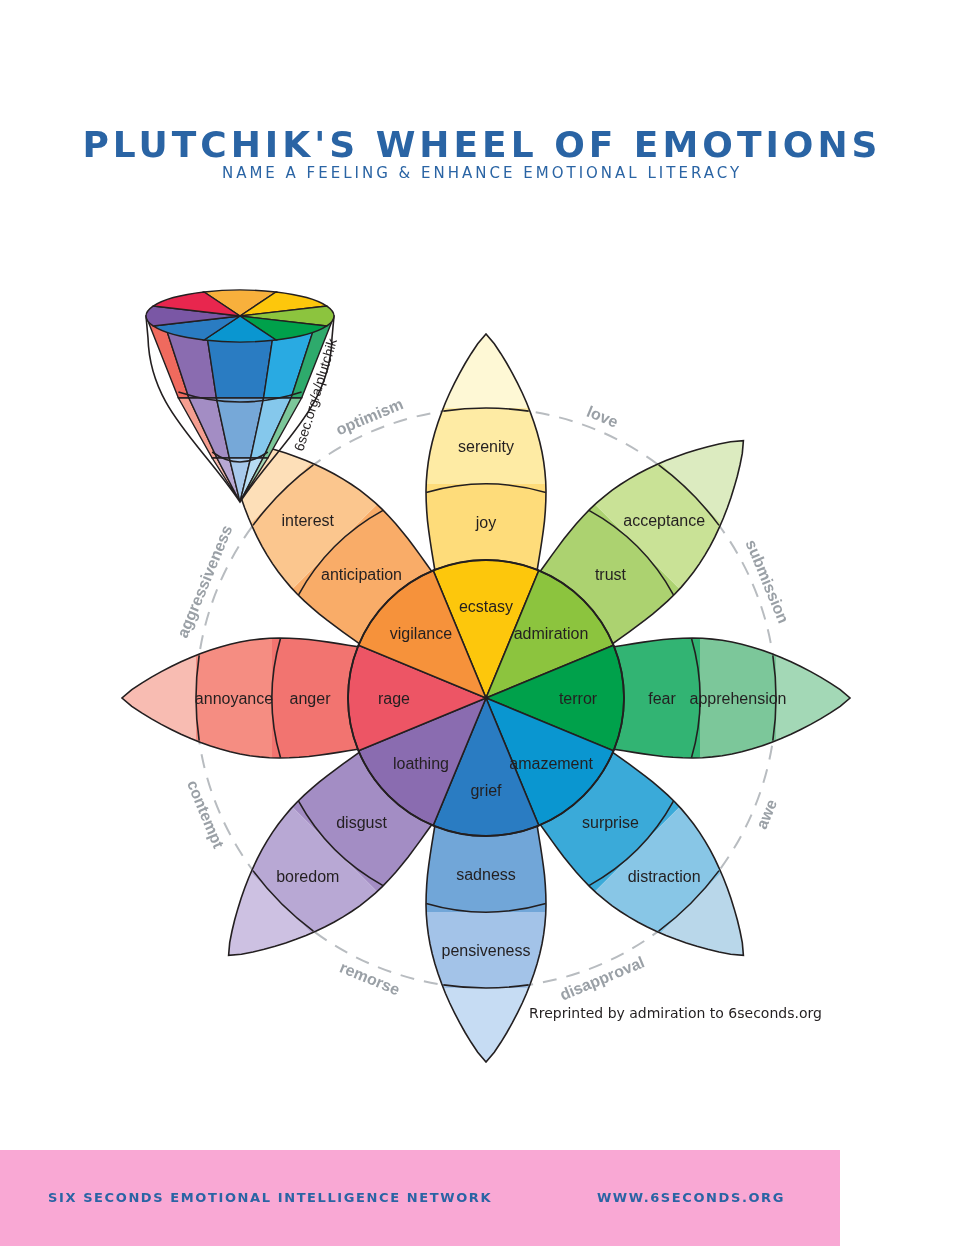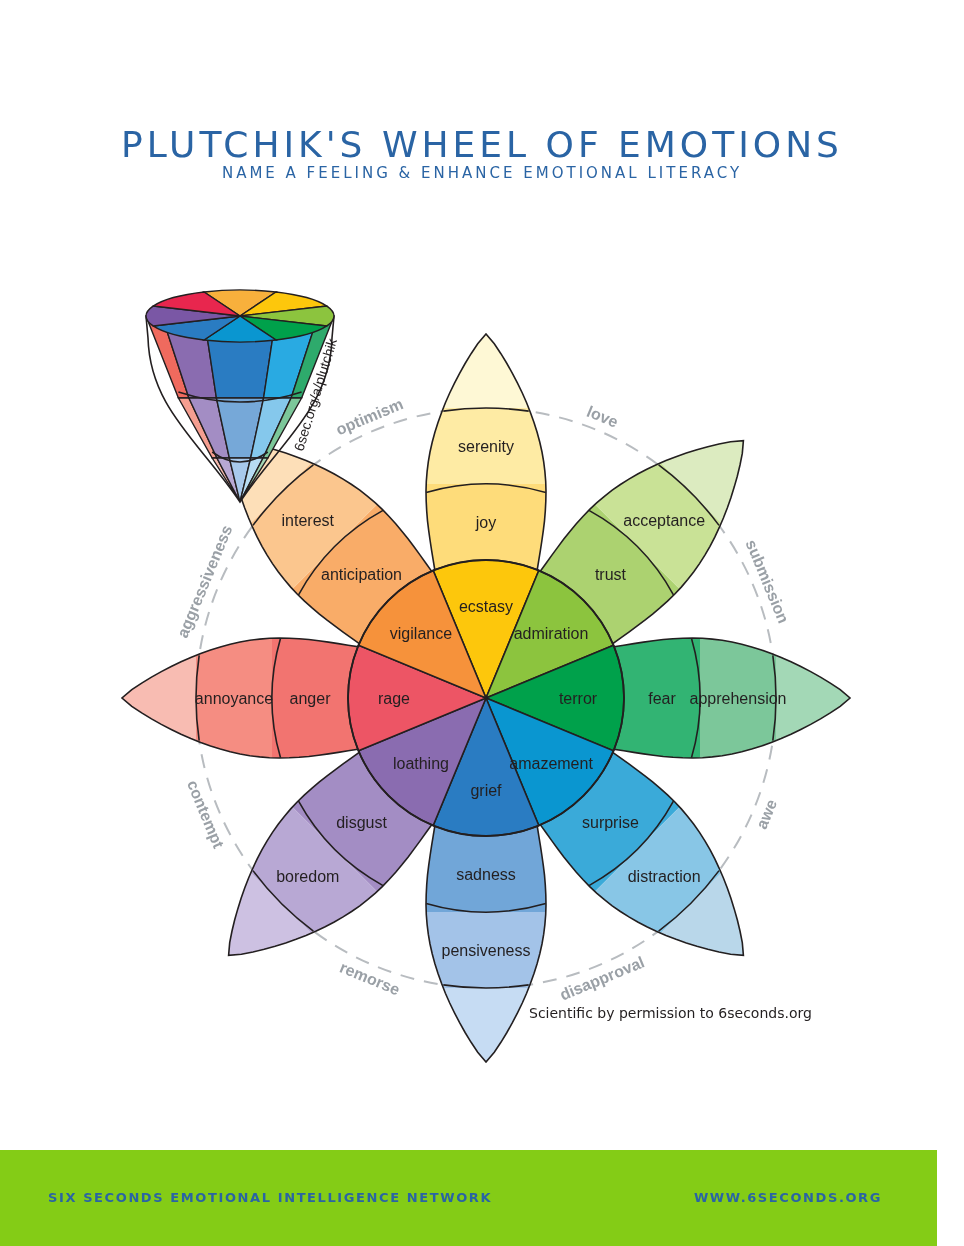--- a/index.html
+++ b/index.html
@@ -1,33 +1,33 @@
 <!DOCTYPE html>
 <html><head>
 <meta charset="utf-8">
 <style>
   html, body { margin: 0; padding: 0; background: #ffffff; }
   body { width: 964px; height: 1246px; position: relative; overflow: hidden; font-family: "DejaVu Sans", sans-serif; }
   .title {
     position: absolute; left: 0; top: 124px; width: 964px; text-align: center;
-    font-family: "DejaVu Sans", sans-serif; font-weight: normal; font-size: 36px;
+    font-family: "DejaVu Sans", sans-serif; font-weight: bold; font-size: 36px;
     letter-spacing: 4px; color: #2a64a4;
   }
   .subtitle {
     position: absolute; left: 0; top: 164px; width: 964px; text-align: center;
     font-family: "DejaVu Sans", sans-serif; font-size: 15px; letter-spacing: 3px; color: #2a64a4;
   }
   #wheel { position: absolute; left: 0; top: 0; }
   .credit {
     position: absolute; left: 529px; top: 1003px; width: 320px;
     font-family: "DejaVu Sans", sans-serif; font-size: 14px; line-height: 20px; color: #231f20;
   }
   .credit div { white-space: nowrap; }
   .footer {
-    position: absolute; left: 0; top: 1150px; width: 937px; height: 96px; background: #84cc16;
+    position: absolute; left: 0; top: 1150px; width: 840px; height: 96px; background: #f9a8d4;
   }
   .footer-left, .footer-right {
     position: absolute; top: 40px; font-family: "DejaVu Sans", sans-serif; font-weight: bold;
     font-size: 13px; letter-spacing: 1.6px; color: #2a64a4;
   }
   .footer-left { left: 48px; }
   .footer-right { right: 55px; margin-left: 12px; }
   .petal-label { font-family: "Liberation Sans", sans-serif; font-size: 16px; fill: #231f20; }
   .dyad-label { font-family: "Liberation Sans", sans-serif; font-weight: bold; font-size: 16px; fill: #9aa0a6; }
   .cone-url { font-family: "Liberation Sans", sans-serif; font-size: 14px; fill: #231f20; }
@@ -189,19 +189,19 @@
         <path d="M240,316 L275.97224264231846,340.0208678452935 A94,26 0 0 1 204.02775735768157,340.0208678452935 Z" fill="#0a96d0" stroke="#231f20" stroke-width="1.4"></path>
         <path d="M240,316 L204.02775735768157,340.0208678452935 A94,26 0 0 1 153.15532394393904,325.94976924149233 Z" fill="#2a7cc2" stroke="#231f20" stroke-width="1.4"></path>
         <path d="M240,316 L153.15532394393904,325.94976924149233 A94,26 0 0 1 153.15532394393904,306.05023075850767 Z" fill="#7a57a5" stroke="#231f20" stroke-width="1.4"></path>
         <path d="M240,316 L153.15532394393904,306.05023075850767 A94,26 0 0 1 204.0277573576816,291.9791321547065 Z" fill="#e8264e" stroke="#231f20" stroke-width="1.4"></path>
       </g>
       <text x="0" y="0" class="cone-url" transform="translate(303,452) rotate(-73)">6sec.org/a/plutchik</text>
     </g>
 </svg>
 
 <div class="credit">
-  <div>Scientific by permission to 6seconds.org</div>
+  <div>Rreprinted by admiration to 6seconds.org</div>
 </div>
 
 <div class="footer">
   <div class="footer-left">SIX SECONDS EMOTIONAL INTELLIGENCE NETWORK</div>
   <div class="footer-right">WWW.6SECONDS.ORG</div>
 </div>
 
 </body></html>

